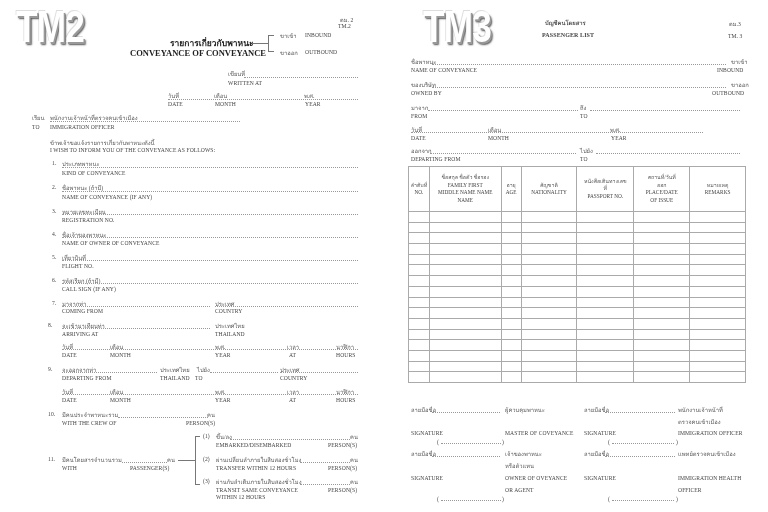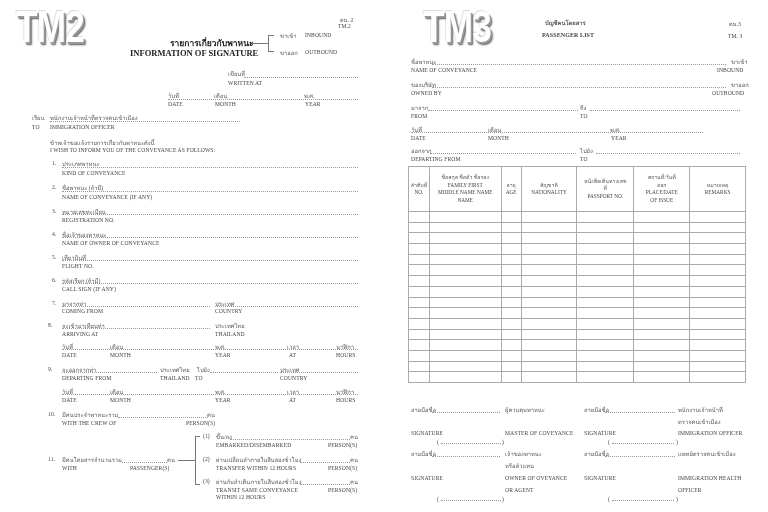--- a/index.html
+++ b/index.html
@@ -31,21 +31,21 @@
 </head>
 <body>
 
 <div>
   <div class="big-label" style="left:16px;top:2px;">TM2</div>
 
   <div class="abs t" style="left:340px;top:16px;">ตม. 2</div>
   <div class="abs t" style="left:338px;top:23px;">TM.2</div>
 
   <div class="abs title-th" style="left:170px;top:36px;">รายการเกี่ยวกับพาหนะ</div>
-  <div class="abs title-en" style="left:130px;top:48px;">INFORMATION OF SIGNATURE</div>
+  <div class="abs title-en" style="left:130px;top:48px;">CONVEYANCE OF CONVEYANCE</div>
 
   <div class="hline" style="left:252px;top:43px;width:16px;"></div>
   <div class="bracket" style="left:268px;top:35px;width:6px;height:17px;"></div>
   <div class="abs th" style="left:280px;top:31px;">ขาเข้า</div>
   <div class="abs t" style="left:305px;top:32px;">INBOUND</div>
   <div class="abs th" style="left:280px;top:48px;">ขาออก</div>
   <div class="abs t" style="left:305px;top:49px;">OUTBOUND</div>
 
   <div class="abs th" style="left:228px;top:69px;">เขียนที่</div>
   <div class="line" style="left:244px;top:77px;width:114px;"></div>

